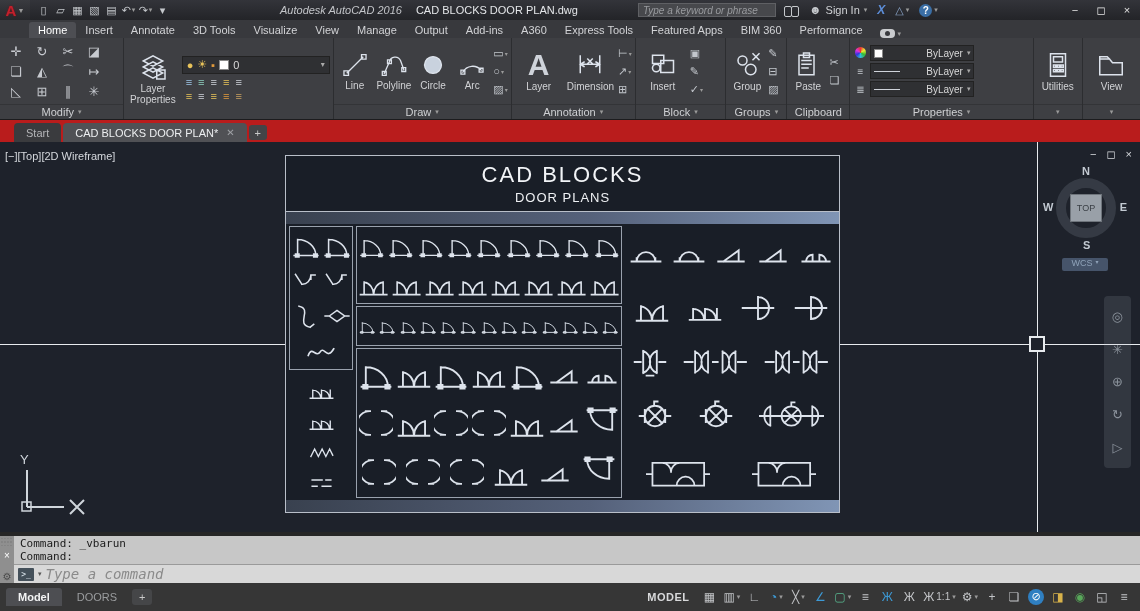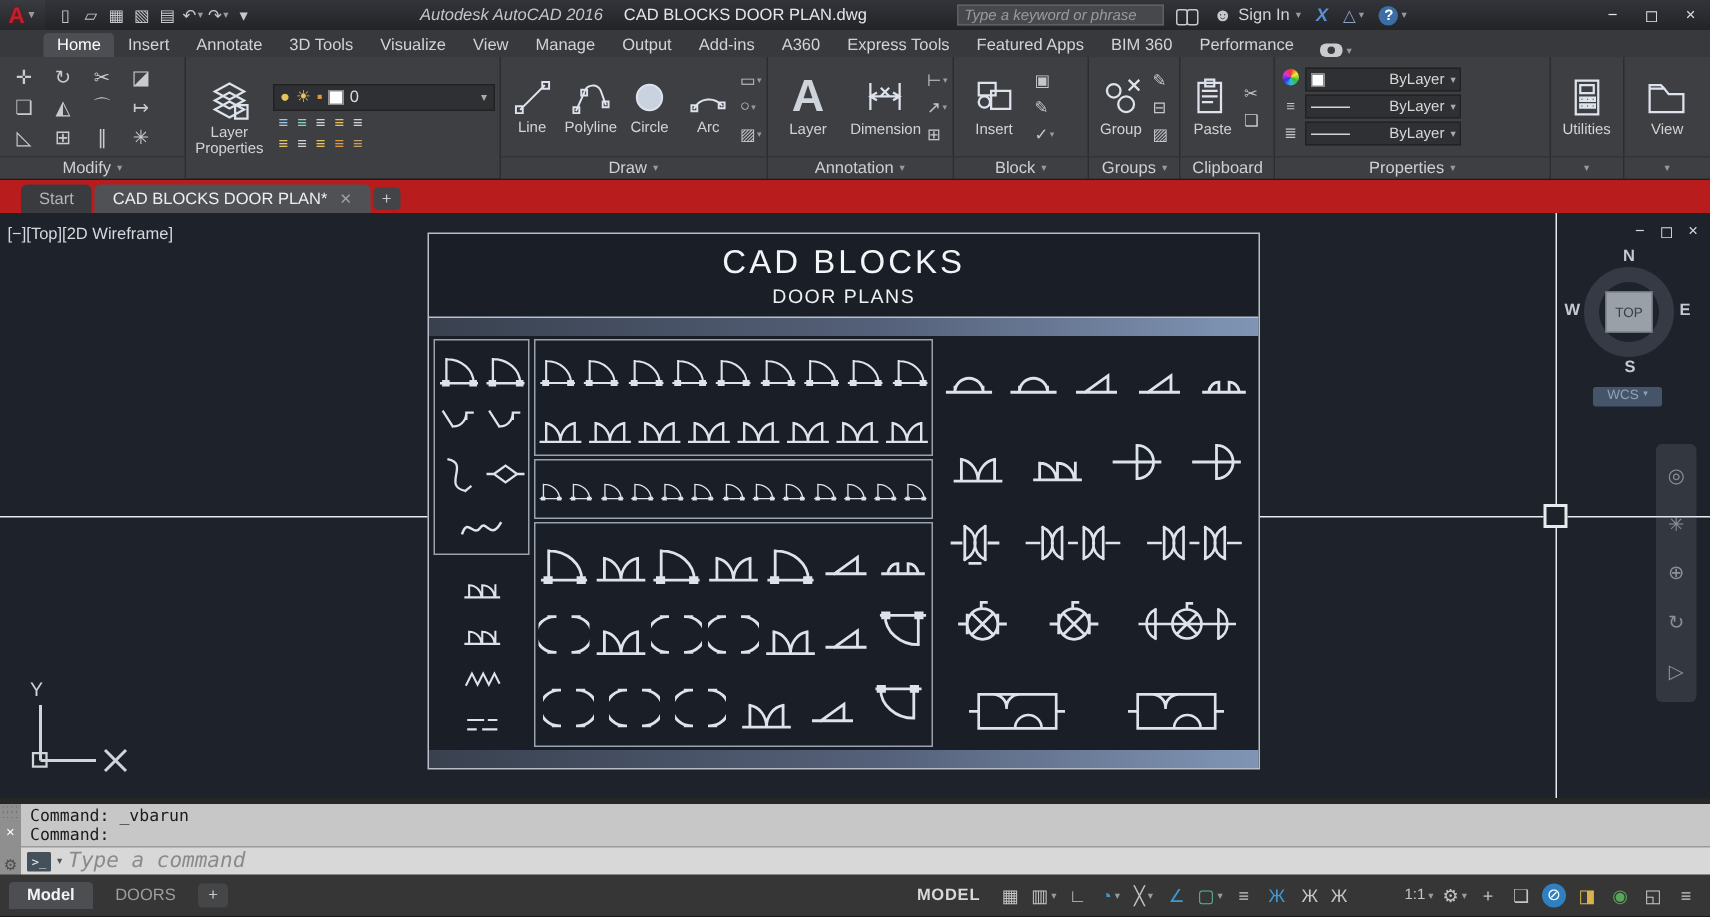--- a/index.html
+++ b/index.html
@@ -173,21 +173,21 @@
   #layout-tabs { display:flex; align-items:center; gap:3px; }
   .ltab { padding:3px 12px; font-size:11px; color:#9b9d9f; }
   .ltab.active { background:#4d4e52; border-radius:3px 3px 0 0; color:#f2f3f4; font-weight:bold; }
   .ltab-plus { width:20px; height:16px; background:#454648; border-radius:3px; color:#c9c9c9;
                font-size:11px; display:flex; align-items:center; justify-content:center; }
   #status-right { margin-left:auto; display:flex; align-items:center; gap:2px; }
   #model-btn { color:#d8d9db; font-size:11px; font-weight:bold; padding:0 8px; letter-spacing:0.5px; }
   .sbtn { min-width:20px; height:22px; display:flex; align-items:center; justify-content:center;
           gap:2px; color:#c2c4c7; font-size:12px; padding:0 2px; }
   .sbtn .dd { font-size:7px; color:#9a9a9a; }
-  .sbtn .slabel { font-size:10px; color:#c2c4c7;margin-left:36px; }
+  .sbtn .slabel { font-size:10px; color:#c2c4c7; }
 </style>
 </head>
 <body>
 
 <div id="app">
 
   <header id="titlebar">
     <div id="logo">
       <span class="a">A</span>
       <span class="dd">▼</span>

